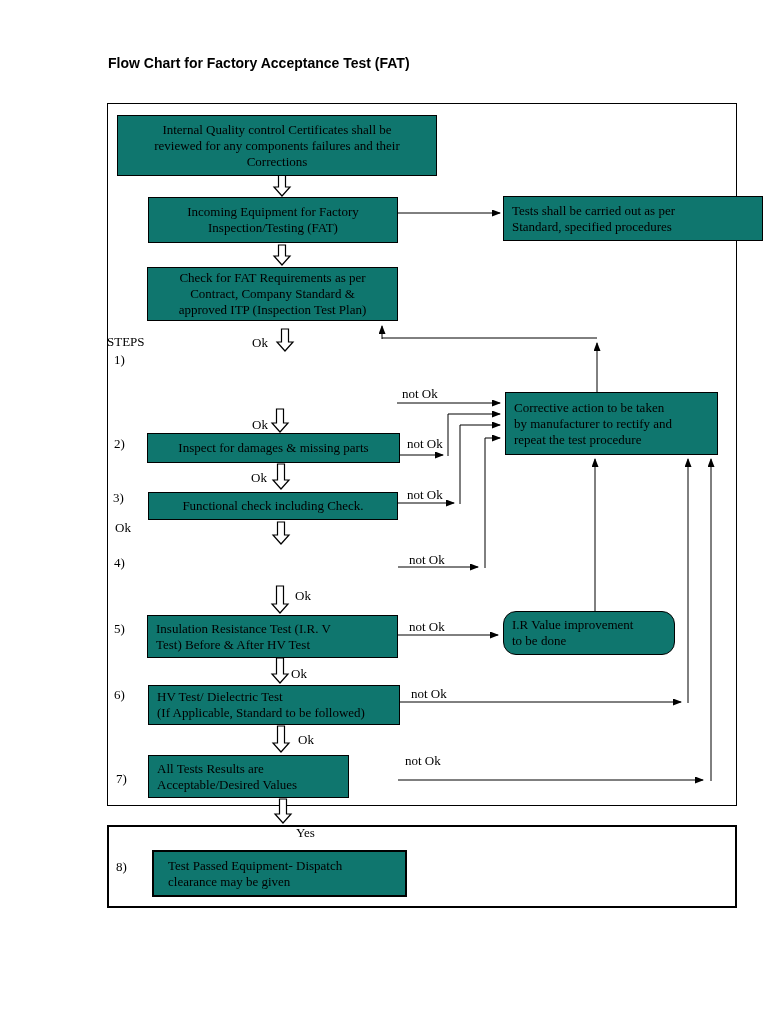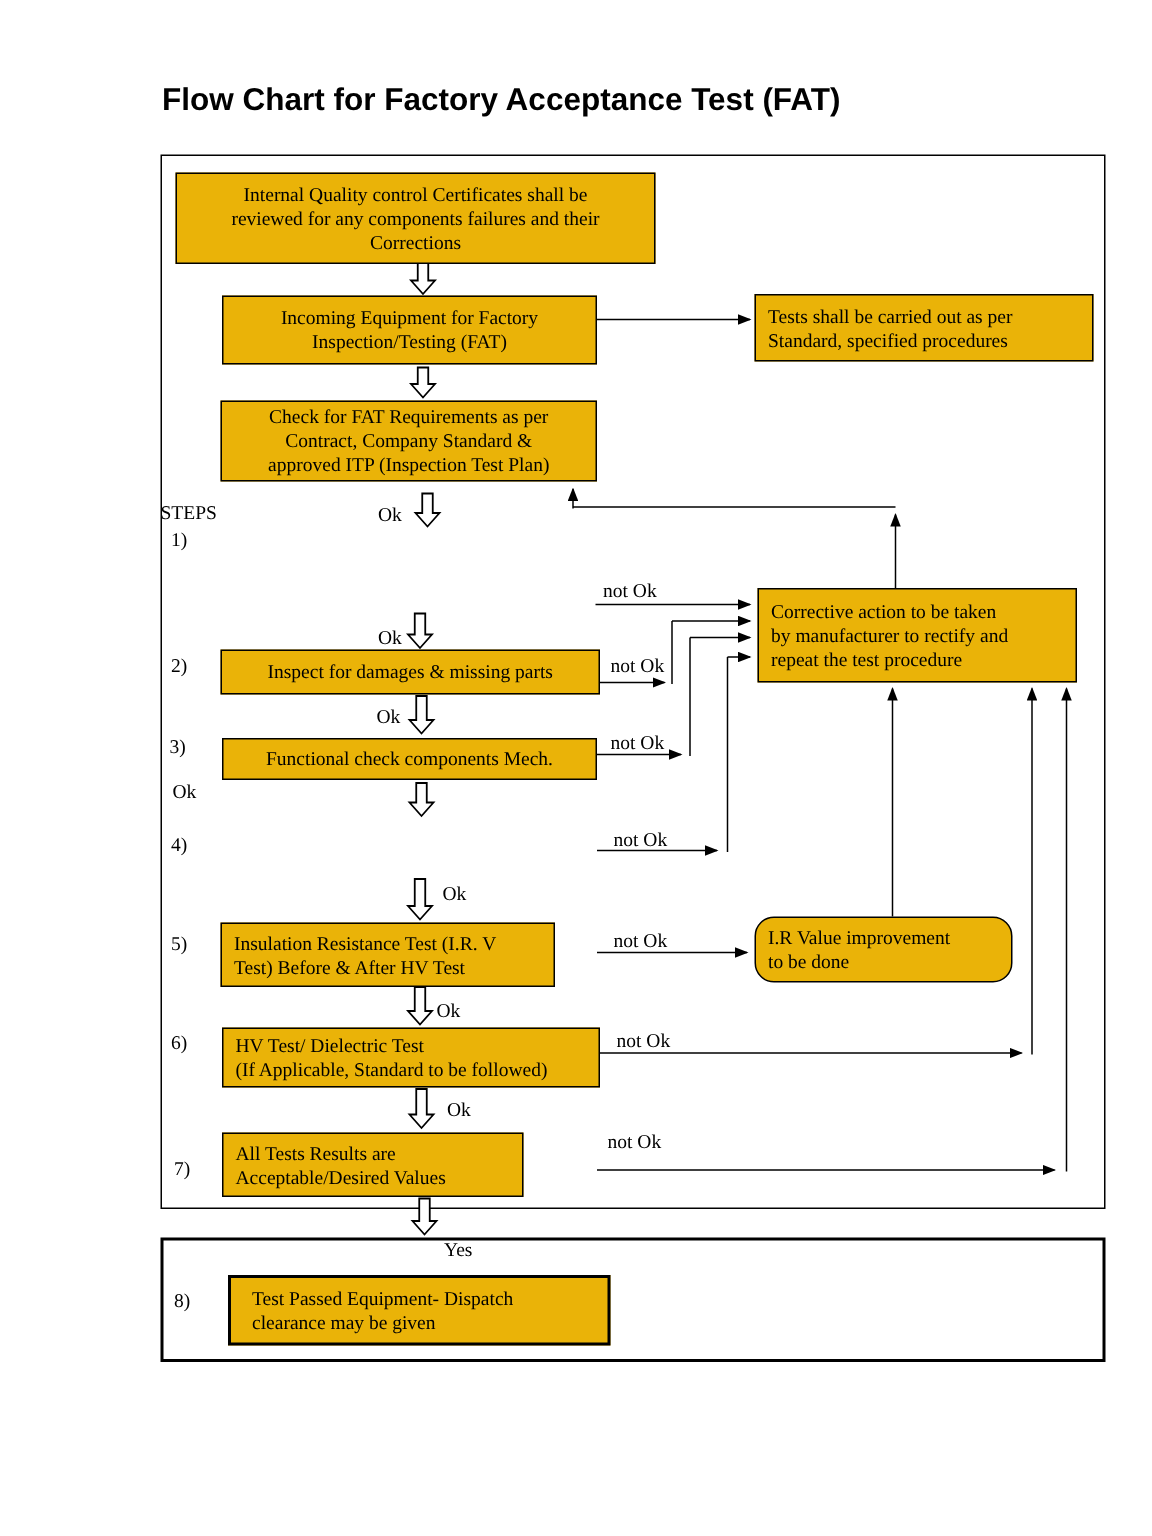--- a/index.html
+++ b/index.html
@@ -1,21 +1,21 @@
 <!DOCTYPE html>
 <html><head>
 <meta charset="utf-8">
 <style>
   html,body{margin:0;padding:0;background:#fff;}
   .page{position:relative;width:768px;height:1024px;background:#fff;color:#000;
         font-family:"Liberation Serif", serif;overflow:hidden;}
   .title{position:absolute;left:108px;top:55px;
-         font-family:"Liberation Sans", sans-serif;font-weight:bold;font-size:21px;}
+         font-family:"Liberation Sans", sans-serif;font-weight:bold;font-size:14px;}
   .container{position:absolute;border:1px solid #000;background:transparent;box-sizing:border-box;}
-  .node{position:absolute;border:1px solid #000;background:#eab308;box-sizing:border-box;
+  .node{position:absolute;border:1px solid #000;background:#0f766e;box-sizing:border-box;
         font-size:13px;line-height:16px;white-space:pre-line;display:flex;}
   .node.center{align-items:center;justify-content:center;text-align:center;}
   .node.left{align-items:center;justify-content:flex-start;text-align:left;padding-left:8px;padding-right:4px;}
   .lbl{position:absolute;font-size:13px;line-height:14px;white-space:nowrap;}
   .bold{font-weight:normal;}
   svg.wires{position:absolute;left:0;top:0;pointer-events:none;}
 </style>
 </head>
 <body>
 
@@ -77,28 +77,28 @@
       <polygon points="277.5,726 284.5,726 284.5,743 289,743 281,752 273,743 277.5,743"></polygon>
       <polygon points="279.5,799 286.5,799 286.5,814 291,814 283,823 275,814 279.5,814"></polygon>
     </g>
   </svg>
 
   <div class="node center" style="left:117px;top:115px;width:320px;height:61px;">Internal Quality control Certificates shall be
 reviewed for any components failures and their
 Corrections</div>
   <div class="node center" style="left:148px;top:197px;width:250px;height:46px;">Incoming Equipment for Factory
 Inspection/Testing (FAT)</div>
-  <div class="node left" style="left:503px;top:196px;width:226px;height:45px;">Tests shall be carried out as per
+  <div class="node left" style="left:503px;top:196px;width:260px;height:45px;">Tests shall be carried out as per
 Standard, specified procedures</div>
   <div class="node center" style="left:147px;top:267px;width:251px;height:54px;">Check for FAT Requirements as per
 Contract, Company Standard &amp;
 approved ITP (Inspection Test Plan)</div>
   <div class="node center" style="left:147px;top:433px;width:253px;height:30px;">Inspect for damages &amp; missing parts</div>
-  <div class="node center" style="left:148px;top:492px;width:250px;height:28px;">Functional check components Mech.</div>
-  <div class="node left" style="left:147px;top:615px;width:223px;height:43px;">Insulation Resistance Test (I.R. V
+  <div class="node center" style="left:148px;top:492px;width:250px;height:28px;">Functional check including Check.</div>
+  <div class="node left" style="left:147px;top:615px;width:251px;height:43px;">Insulation Resistance Test (I.R. V
 Test) Before &amp; After HV Test</div>
   <div class="node left" style="left:505px;top:392px;width:213px;height:63px;">Corrective action to be taken
 by manufacturer to rectify and
 repeat the test procedure</div>
   <div class="node left" style="left:503px;top:611px;width:172px;height:44px;border-radius:13px;">I.R Value improvement
 to be done</div>
   <div class="node left" style="left:148px;top:685px;width:252px;height:40px;">HV Test/ Dielectric Test
 (If Applicable, Standard to be followed)</div>
   <div class="node left" style="left:148px;top:755px;width:201px;height:43px;">All Tests Results are
 Acceptable/Desired Values</div>

